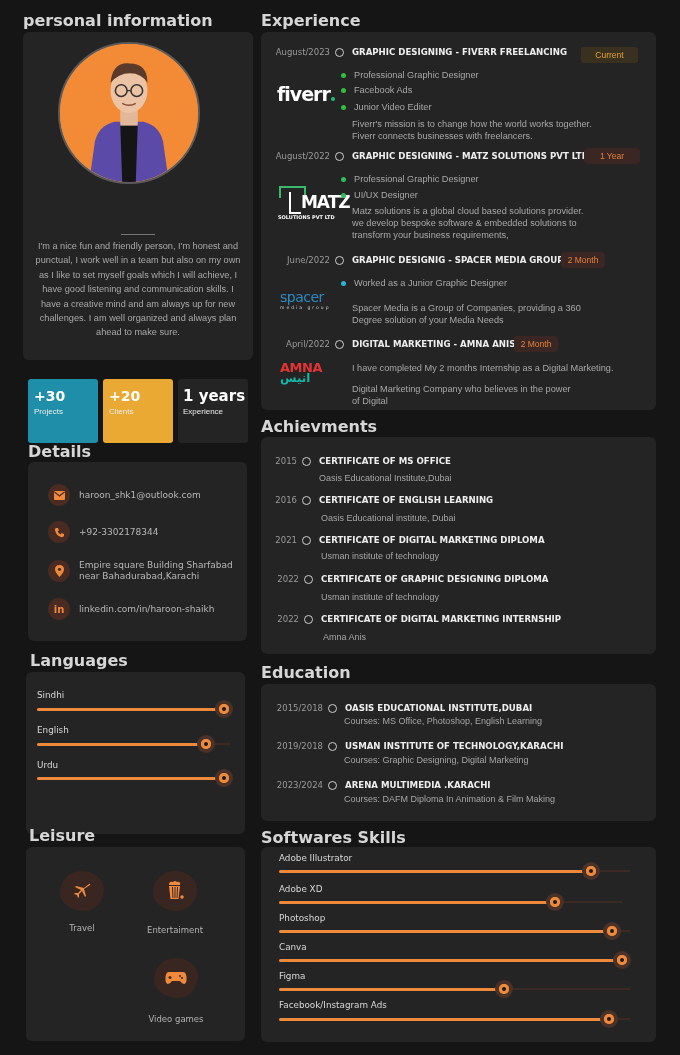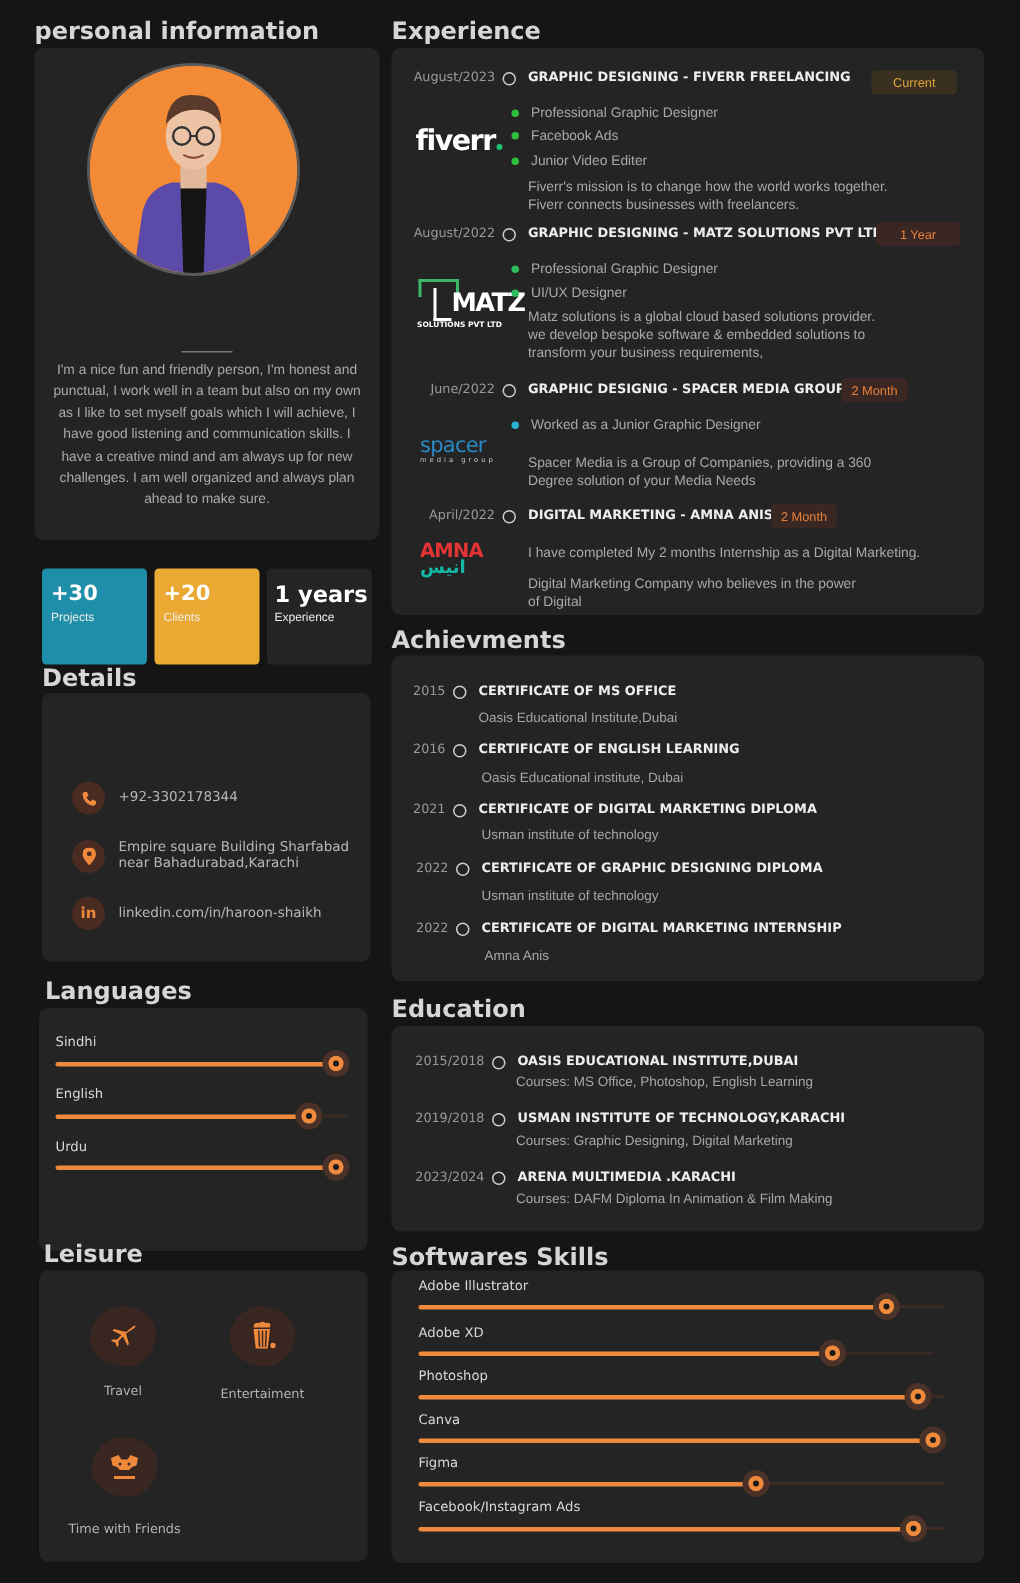--- a/index.html
+++ b/index.html
@@ -83,20 +83,29 @@
   <div class="v">+20</div>
   <div class="l">Clients</div>
 </div>
 <div class="stat" style="left:178px;background:#242424;padding-left:5px;">
   <div class="v" style="font-size:15px;">1 years</div>
   <div class="l">Experience</div>
 </div>
 
 <div class="sec-title" style="left:28px;top:442px;">Details</div>
 <div class="card" style="left:28px;top:462px;width:219px;height:179px;">
+  <div class="det-row" style="top:22px;">
+    <div class="det-ic">
+      <svg width="11" height="9" viewBox="0 0 11 9">
+          <rect width="11" height="9" rx="1" fill="#ef8a3c"></rect>
+          <path d="M0.5 1 L5.5 5 L10.5 1" stroke="#4a2b22" stroke-width="1.2" fill="none"></path>
+        </svg>
+    </div>
+    <div class="det-tx">haroon_shk1@outlook.com</div>
+  </div>
   <div class="det-row" style="top:59px;">
     <div class="det-ic">
       <svg width="11" height="11" viewBox="0 0 11 11">
           <path d="M2 1 L4 1 L5 3.5 L3.6 4.5 Q4.6 6.6 6.5 7.4 L7.5 6 L10 7 L10 9 Q9 10.5 7 10 Q2 8.5 1 3 Q0.8 1.5 2 1 Z" fill="#ef8a3c"></path>
         </svg>
     </div>
     <div class="det-tx">+92-3302178344</div>
   </div>
   <div class="det-row" style="top:98px;">
     <div class="det-ic">
@@ -151,30 +160,30 @@
     <div class="lei-blob">
       <svg width="18" height="20" viewBox="0 0 18 20">
           <path d="M3 4 Q3 0 7 1 Q9 -1 11 1 Q15 0 14 4 Z" fill="#ef8a3c"></path>
           <path d="M3 5 L14 5 L12.5 18 L4.5 18 Z" fill="#ef8a3c"></path>
           <path d="M6.5 6 L7 17 M9 6 L9 17 M11.5 6 L11 17" stroke="#3a2620" stroke-width="1"></path>
           <circle cx="16" cy="16" r="1.8" fill="#ef8a3c"></circle>
         </svg>
     </div>
     <div class="lei-tx" style="margin-top:14px;">Entertaiment</div>
   </div>
-  <div class="lei" style="left:12px;top:111px;">
+  <div class="lei" style="left:105px;top:111px;">
     <div class="lei-blob">
-      <svg width="22" height="20" viewBox="0 0 22 20">
-          <path d="M2 4 L7 2 L9 5 L13 5 L15 2 L20 4 L19 9 L16 10 L14 12 L8 12 L6 10 L3 9 Z" fill="#ef8a3c"></path>
-          <circle cx="8" cy="8" r="1" fill="#3a2620"></circle>
-          <circle cx="14" cy="8" r="1" fill="#3a2620"></circle>
-          <rect x="4" y="16" width="14" height="2" fill="#ef8a3c"></rect>
-        </svg>
-    </div>
-    <div class="lei-tx" style="margin-top:17px;">Time with Friends</div>
+      <svg width="22" height="14" viewBox="0 0 22 14">
+          <path d="M4 1 L18 1 Q21 1 21.5 6 Q22 13 19 13 Q17 13 15 10 L7 10 Q5 13 3 13 Q0 13 0.5 6 Q1 1 4 1 Z" fill="#ef8a3c"></path>
+          <path d="M5 5 L5 8 M3.5 6.5 L6.5 6.5" stroke="#3a2620" stroke-width="1.3"></path>
+          <circle cx="15" cy="5" r="1" fill="#3a2620"></circle>
+          <circle cx="17" cy="7" r="1" fill="#3a2620"></circle>
+        </svg>
+    </div>
+    <div class="lei-tx" style="margin-top:16px;">Video games</div>
   </div>
 </div>
 
 <div class="sec-title" style="left:261px;top:11px;">Experience</div>
 <div class="card" style="left:261px;top:32px;width:395px;height:378px;"></div>
 
 <div class="tl-date" style="left:262px;top:47px;width:68px;">August/2023</div>
 <div class="tl-dot" style="left:335px;top:48px;"></div>
 <div class="tl-title" style="left:352px;top:47px;">GRAPHIC DESIGNING - FIVERR FREELANCING</div>
 <div class="badge" style="left:581px;top:47px;width:57px;background:#3a3020;color:#e2a43a;">Current</div>

